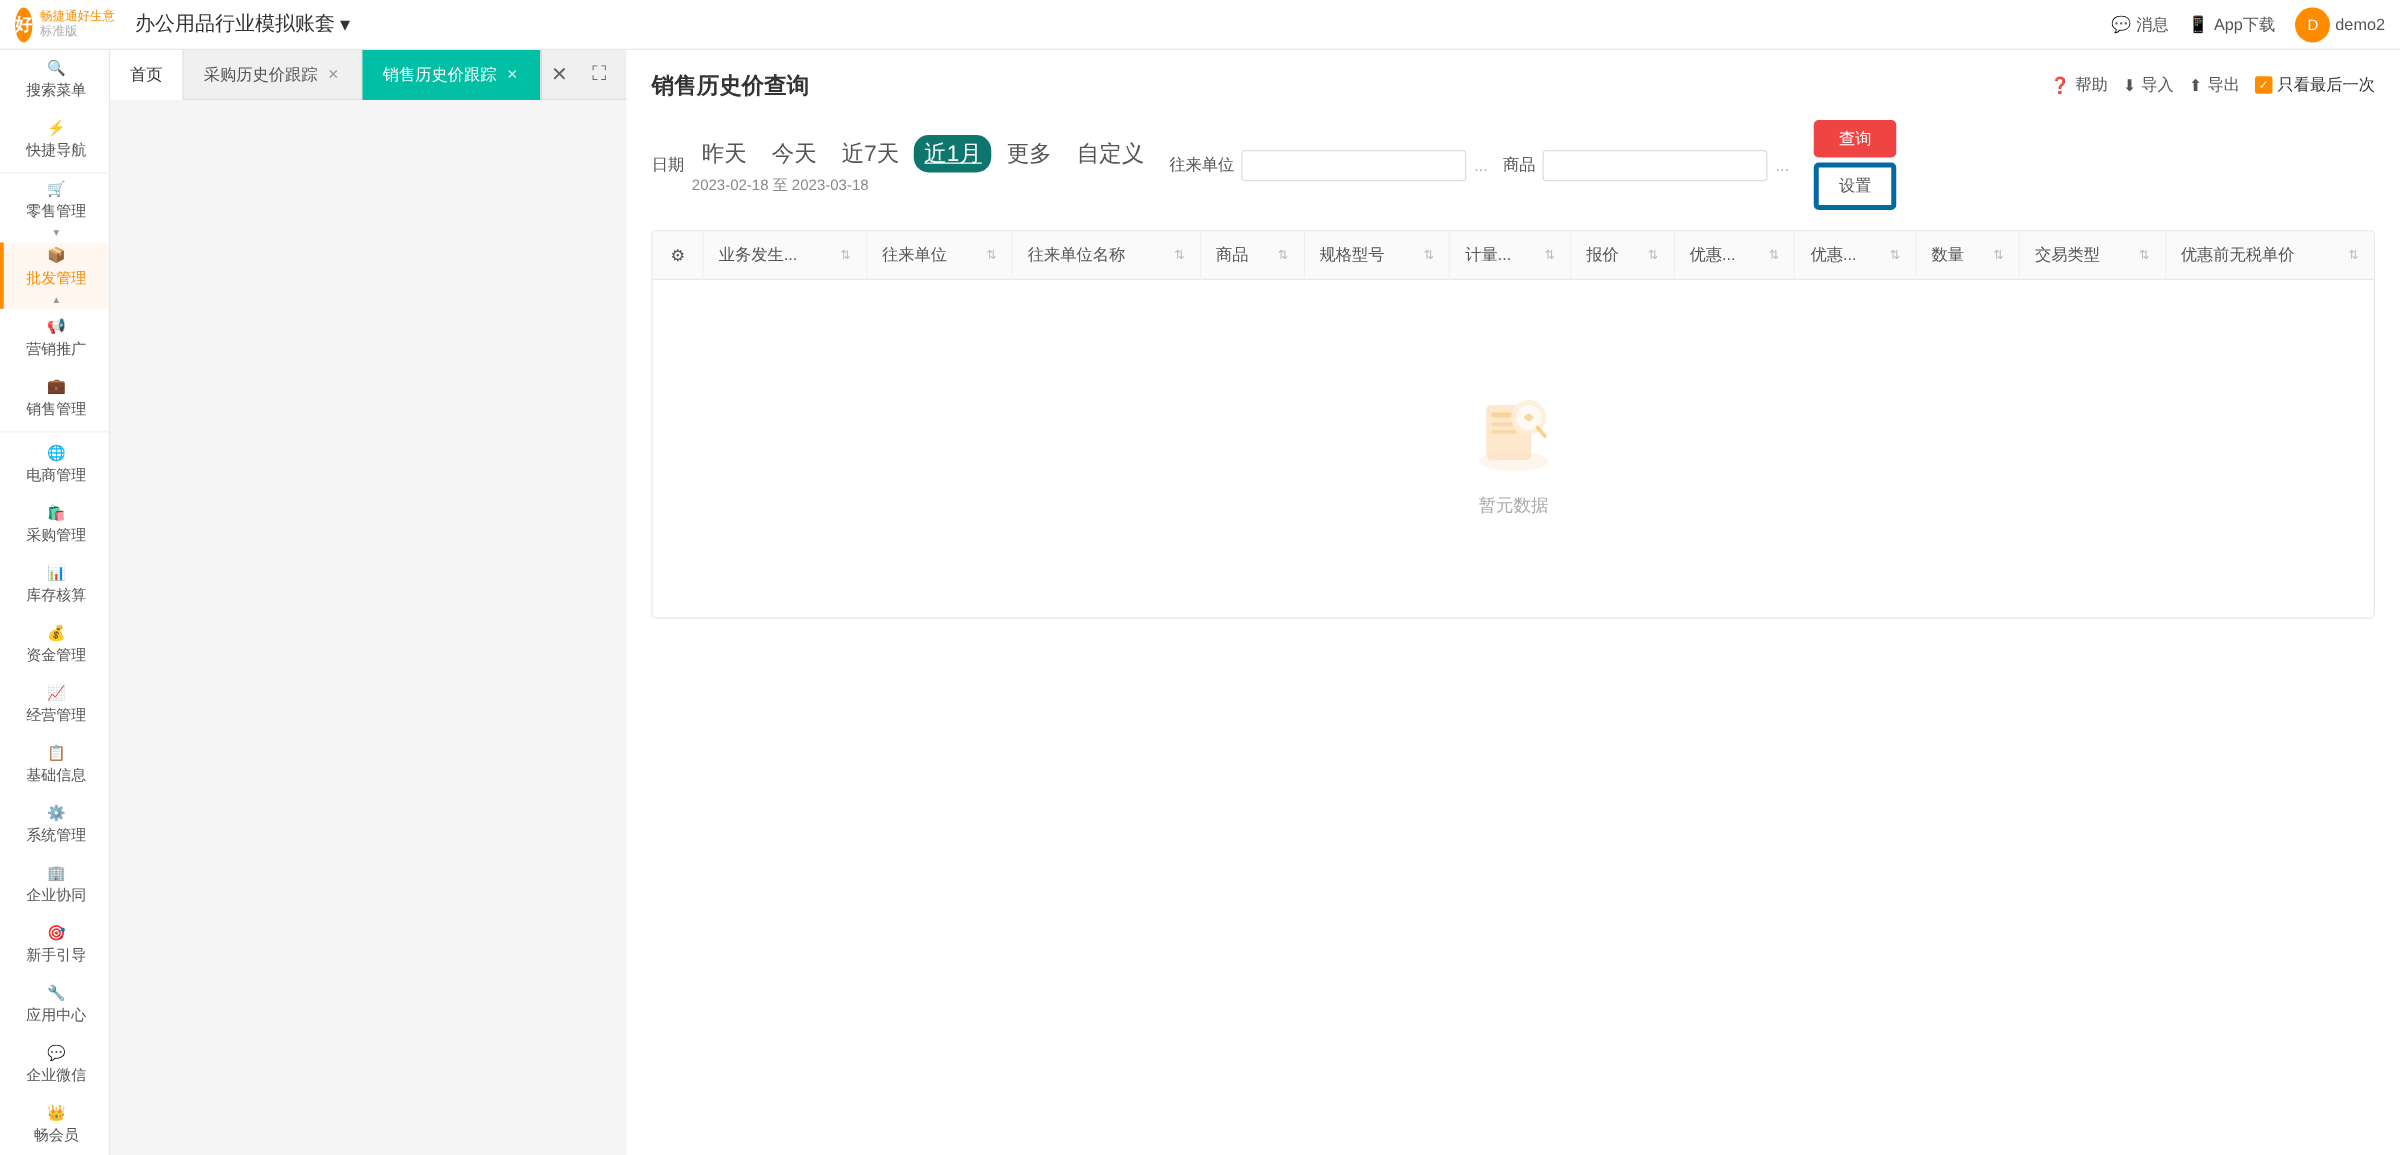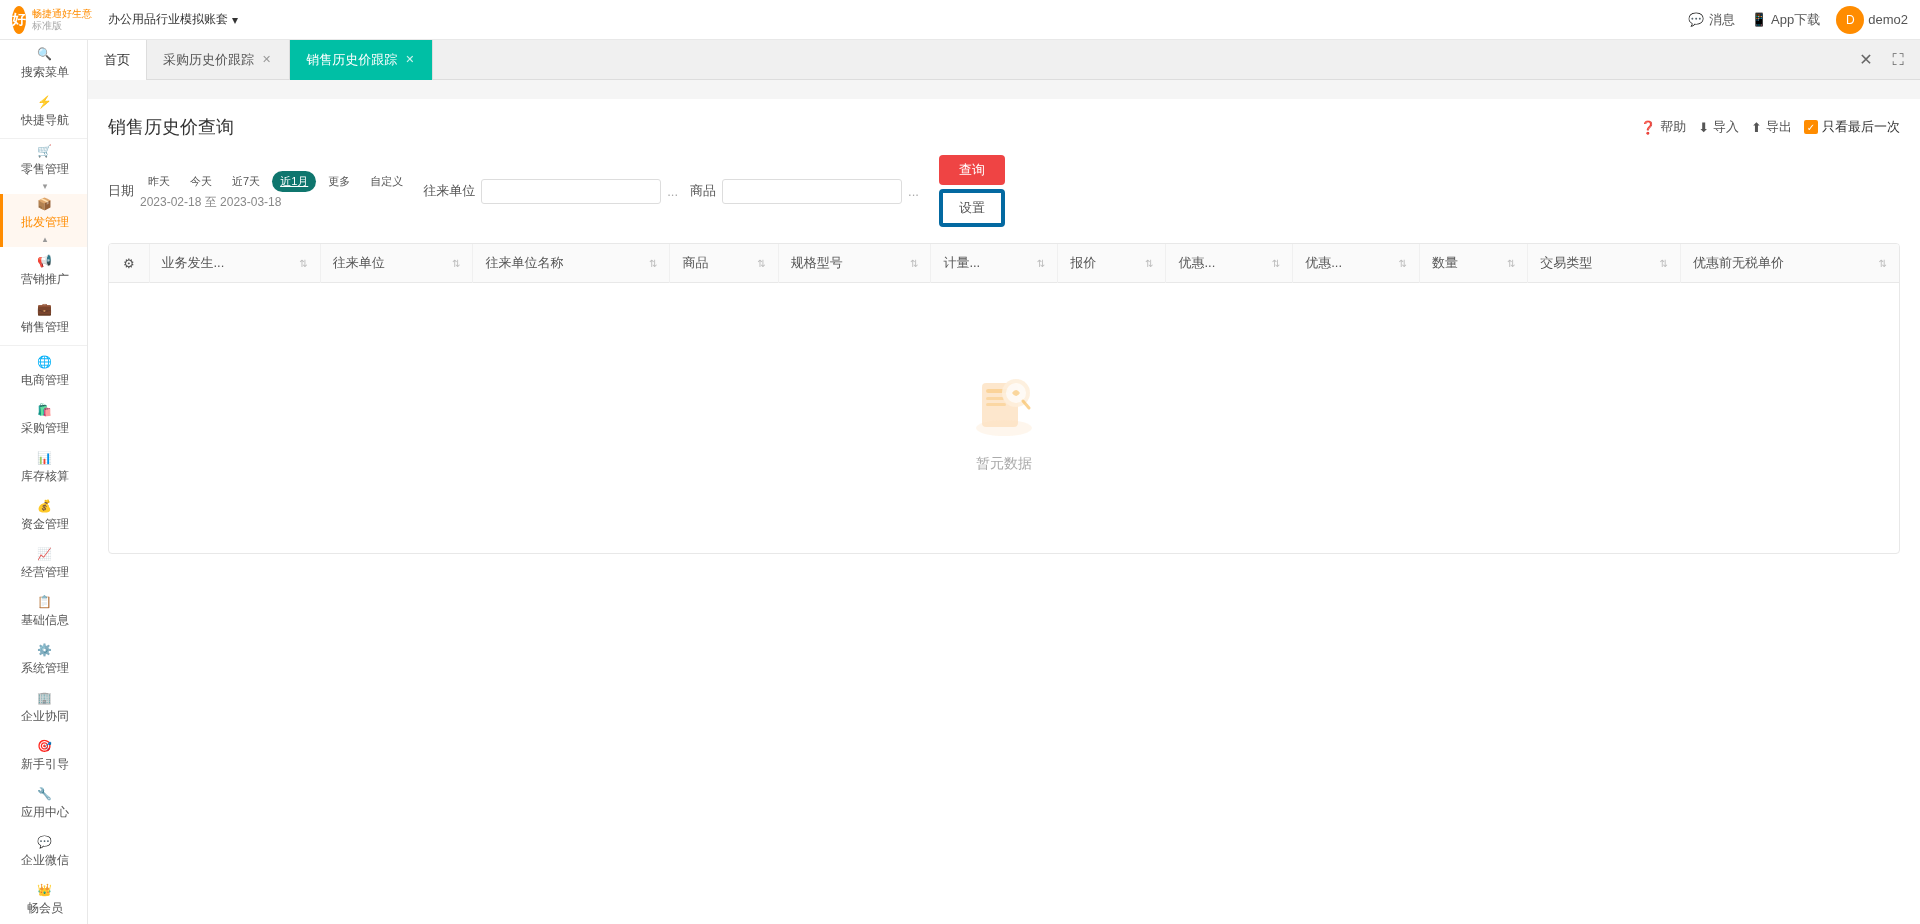--- a/index.html
+++ b/index.html
@@ -38,21 +38,21 @@
     .logo-text {
       font-size: 10px;
       color: #ff8c00;
       line-height: 1.2;
       white-space: nowrap;
     }
     .workspace-selector {
       display: flex;
       align-items: center;
       gap: 4px;
-      font-size: 12px;
+      font-size: 16px;
       color: #333;
       cursor: pointer;
       padding: 4px 8px;
       border-radius: 4px;
     }
     .top-bar-right {
       margin-left: auto;
       display: flex;
       align-items: center;
       gap: 16px;
@@ -112,23 +112,21 @@
     .sidebar-item .arrow {
       font-size: 9px;
       color: #999;
     }
     .sidebar-divider { height: 1px; background: #f0f0f0; margin: 2px 0; }
 
     
     .content-area {
       flex: 1;
       display: flex;
-      flex-direction: column;
       overflow: hidden;
-      gap: 19px;
     }
 
     
     .tab-bar {
       height: 40px;
       background: #f0f0f0;
       display: flex;
       align-items: center;
       padding: 0;
       flex-shrink: 0;
@@ -193,21 +191,21 @@
 
     
     .page-header {
       display: flex;
       align-items: center;
       justify-content: space-between;
       margin-bottom: 16px;
     }
     .page-title {
       font-size: 18px;
-      font-weight: 400;
+      font-weight: 700;
       color: #333;
     }
     .page-actions {
       display: flex;
       align-items: center;
       gap: 12px;
     }
     .action-btn {
       display: flex;
       align-items: center;
@@ -252,21 +250,21 @@
       color: #555;
       white-space: nowrap;
     }
     .date-options {
       display: flex;
       align-items: center;
       gap: 4px;
     }
     .date-btn {
       padding: 3px 8px;
-      font-size: 11px;
+      font-size: 18px;
       cursor: pointer;
       border-radius: 3px;
       color: #555;
     }
     .date-btn.active {
       background: #0f766e;
       color: white;
       border-radius: 12px;
       text-decoration: underline;
     }

